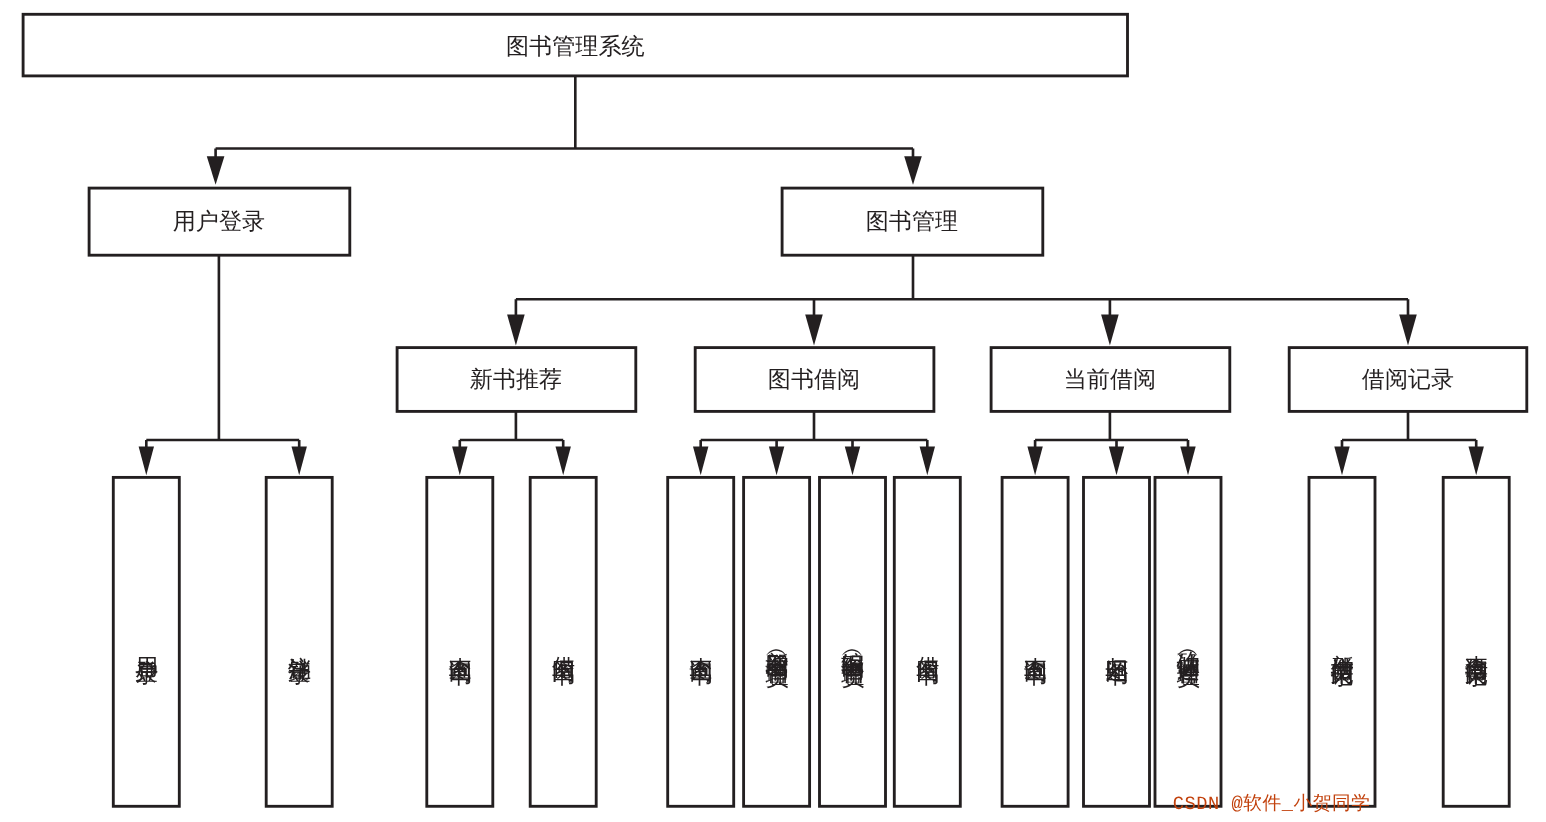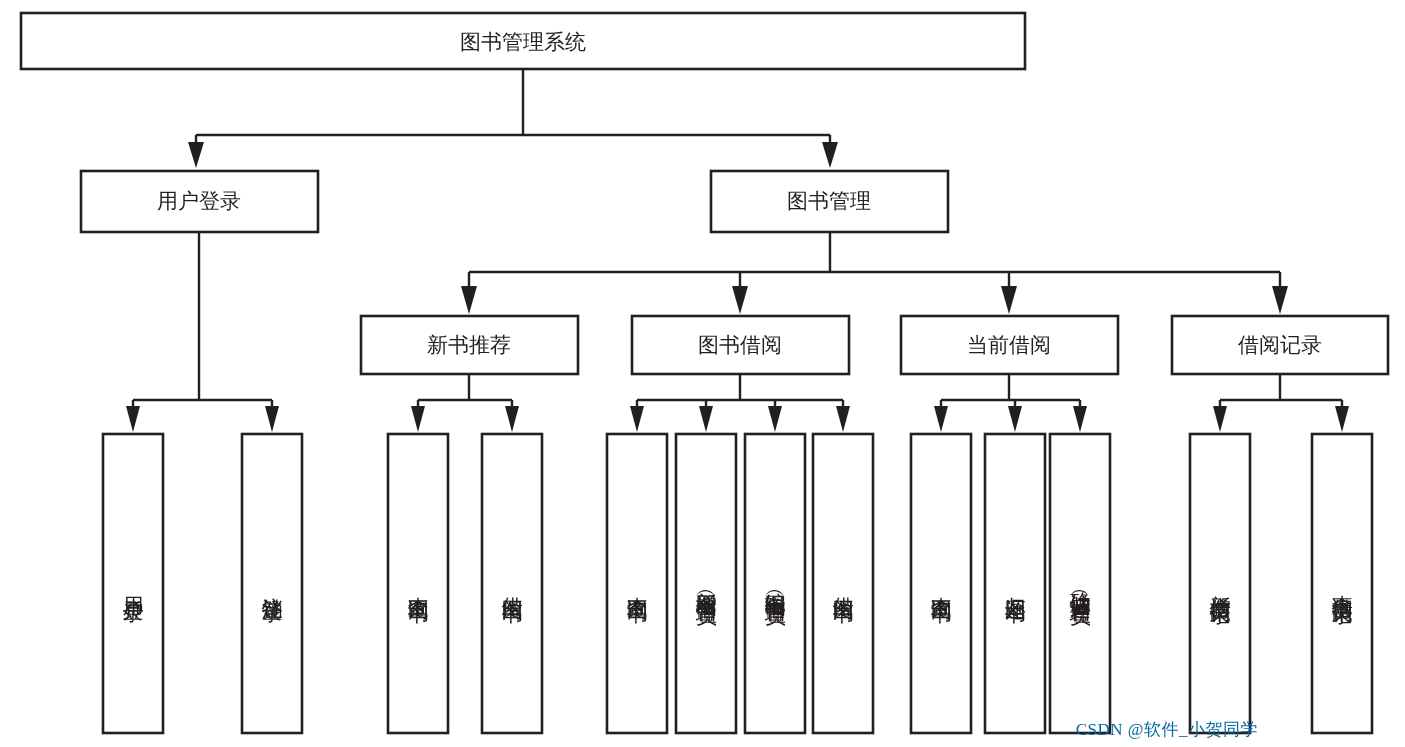--- a/index.html
+++ b/index.html
@@ -59,25 +59,25 @@
     color: #231f20;
     letter-spacing: 2px;
     display: flex;
     align-items: center;
     justify-content: center;
     white-space: nowrap;
     user-select: none;
   }
   .watermark {
     position: absolute;
-    right: 8px;
+    right: 20px;
     bottom: 6px;
-    font-family: Liberation Serif, serif;
+    font-family: Liberation Mono, monospace;
     font-size: 17px;
-    color: #0369a1;
+    color: #c2410c;
     letter-spacing: 0.5px;
     white-space: nowrap;
   }
 </style>
 </head>
 <body>
 
 <div id="diagram-root">
 
   <svg class="diagram" viewBox="0 0 1405 747">

